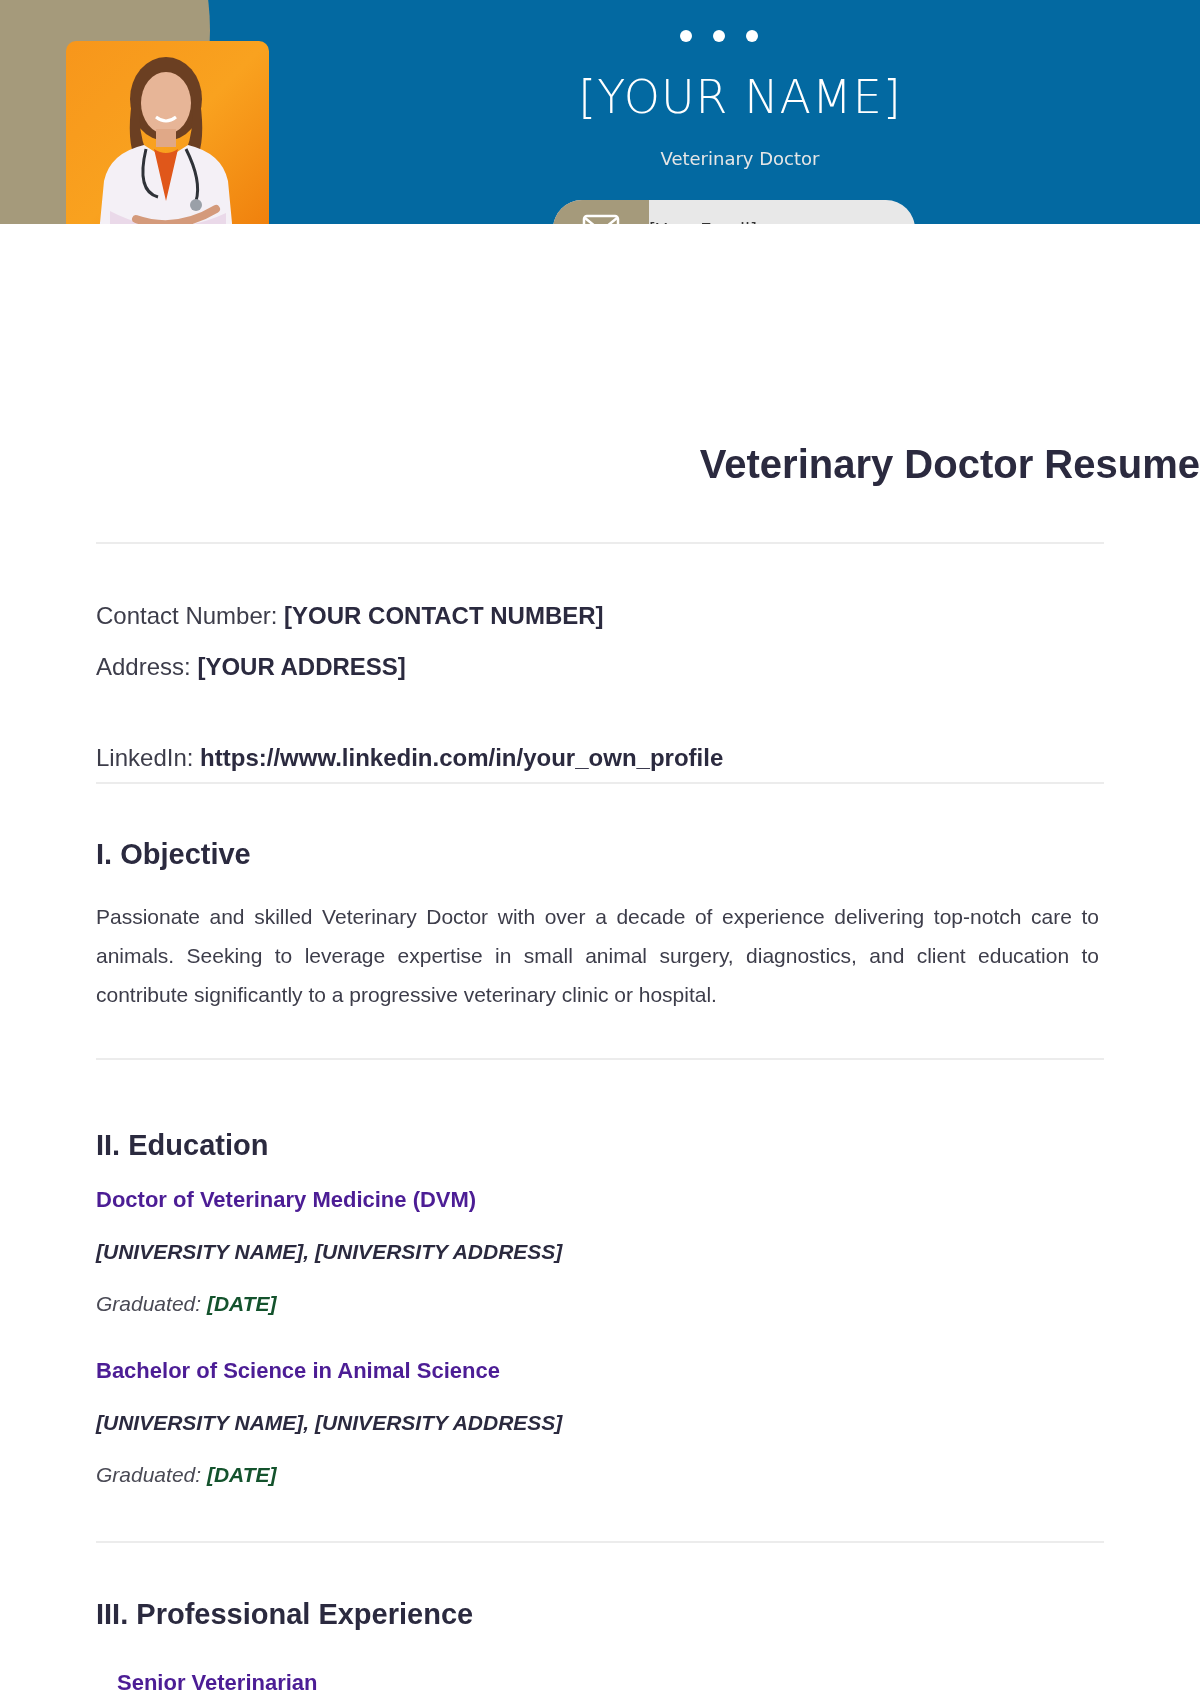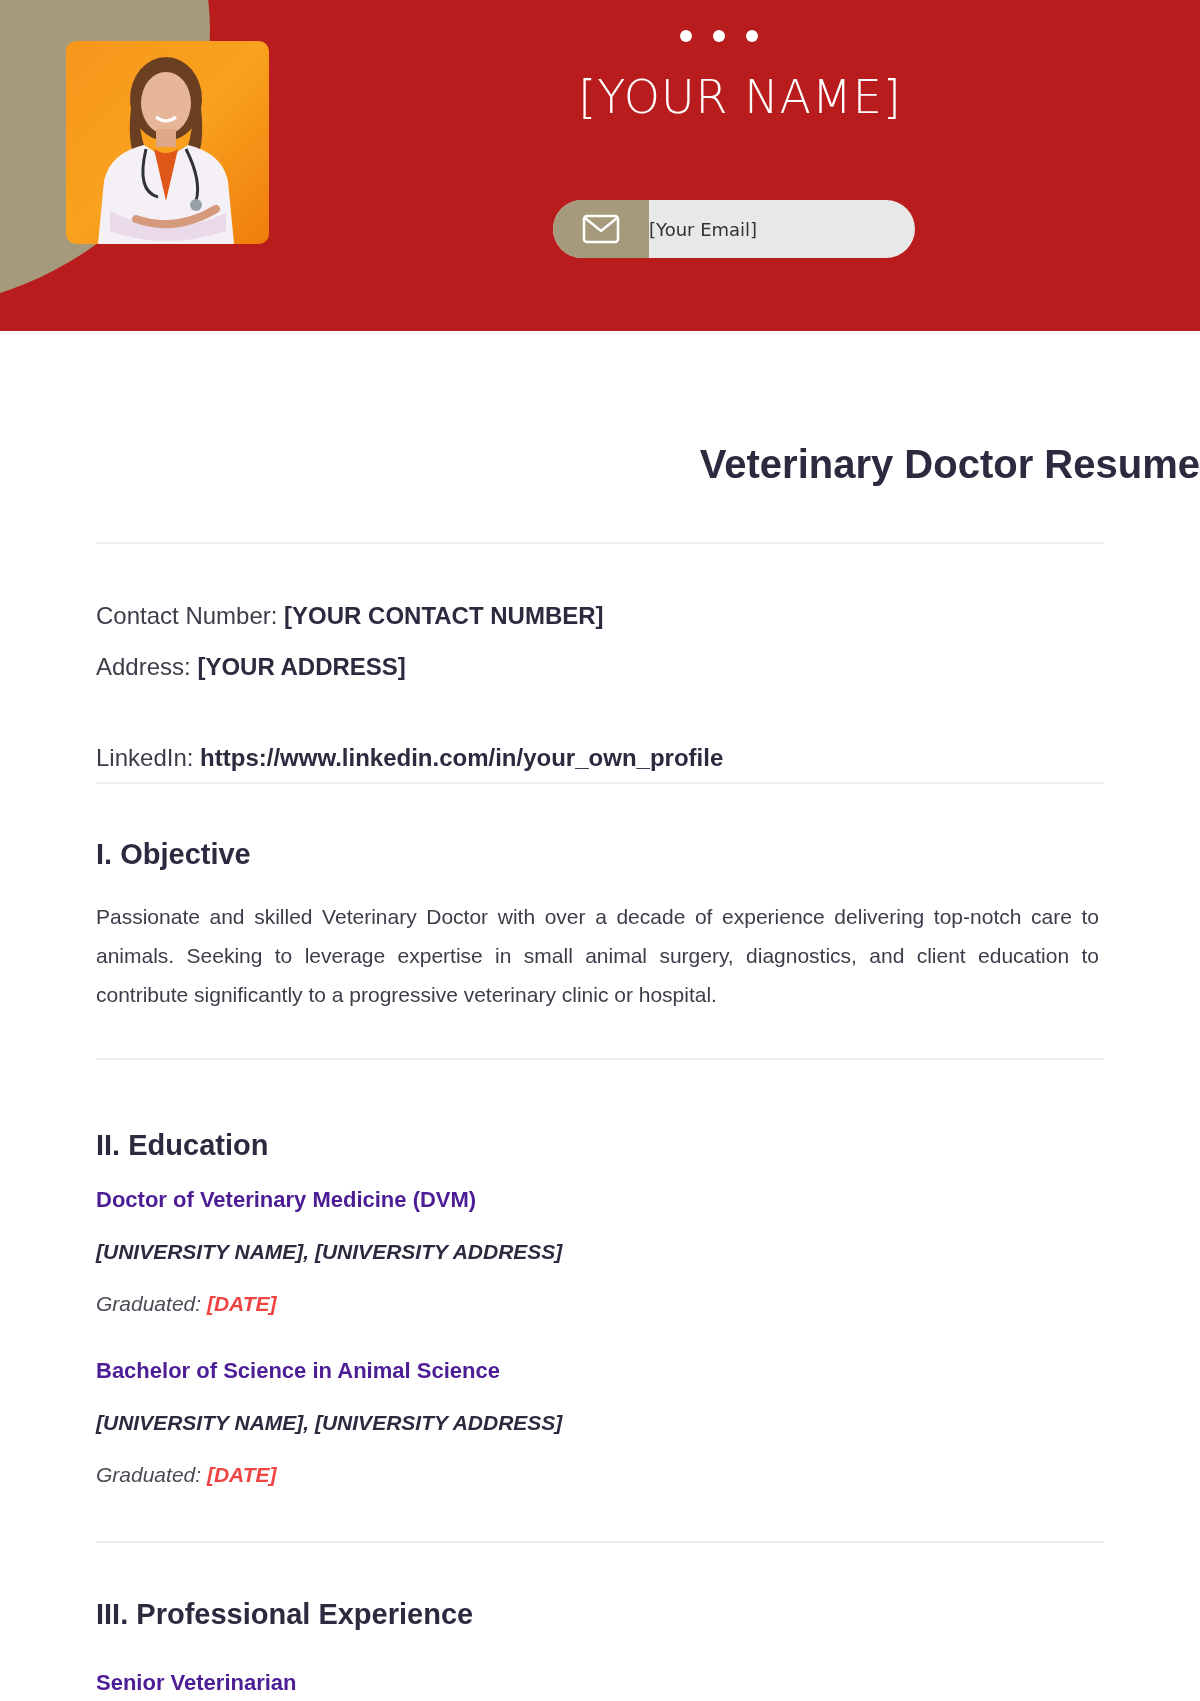--- a/index.html
+++ b/index.html
@@ -1,21 +1,21 @@
 <!DOCTYPE html>
 <html><head>
 <meta charset="utf-8">
 <style>
   * { box-sizing: border-box; margin: 0; padding: 0; }
   html, body { width: 1200px; height: 1701px; overflow: hidden; background: #ffffff; }
   body { font-family: "Liberation Sans", sans-serif; color: #2b2a3f; position: relative; }
 
   .header {
-    position: absolute; left: 0; top: 0; width: 1200px; height: 331px;
-    background: #b91c1c; overflow: hidden;
+    position: absolute; left: 0; top: 0; width: 1200px; height: 224px;
+    background: #0369a1; overflow: hidden;
   }
   .header-shape {
     position: absolute; left: -430px; top: -250px; width: 640px; height: 560px;
     background: #a59a7b; border-radius: 50%;
   }
   .photo {
     position: absolute; left: 66px; top: 41px; width: 203px; height: 203px;
     border-radius: 10px; overflow: hidden;
     background: linear-gradient(135deg, #f7961b 0%, #f9a21f 50%, #ef7d0b 100%);
   }
@@ -55,21 +55,21 @@
   .contact b { color: #2b2a3f; }
 
   .section-h { position: absolute; left: 96px; font-size: 29px; font-weight: 700; color: #2b2a3f; }
   .para {
     position: absolute; left: 96px; width: 1003px; top: 897px; font-size: 21px;
     line-height: 39px; color: #3d3d4a; text-align: justify;
   }
   .item-title { position: absolute; left: 96px; font-size: 22px; font-weight: 700; color: #4c1d95; }
   .item-sub { position: absolute; left: 96px; font-size: 21px; font-weight: 700; font-style: italic; color: #2b2a3f; }
   .item-date { position: absolute; left: 96px; font-size: 21px; font-style: italic; color: #4a4a55; }
-  .item-date b { color: #ef4444; }
+  .item-date b { color: #14532d; }
 </style>
 </head>
 <body>
 
 <div class="header">
   <div class="header-shape"></div>
   <div class="photo">
     <svg width="203" height="203" viewBox="0 0 203 203">
 
       <ellipse cx="100" cy="58" rx="36" ry="42" fill="#6b3f22"></ellipse>
@@ -94,20 +94,21 @@
     </svg>
   </div>
 
   <div class="dots">
     <div class="dot"></div>
     <div class="dot"></div>
     <div class="dot"></div>
   </div>
 
   <div class="name">[YOUR NAME]</div>
+  <div class="role">Veterinary Doctor</div>
 
   <div class="email-pill">
     <div class="email-icon-wrap">
       <svg width="40" height="32" viewBox="0 0 40 32">
         <rect x="3" y="3" width="34" height="26" rx="3" fill="none" stroke="#ffffff" stroke-width="2.5"></rect>
         <path d="M4 5 L20 18 L36 5" fill="none" stroke="#ffffff" stroke-width="2.5"></path>
       </svg>
     </div>
     <div class="email-text">[Your Email]</div>
   </div>
@@ -148,13 +149,13 @@
 <div class="item-title" style="top:1358px;">Bachelor of Science in Animal Science</div>
 <div class="item-sub" style="top:1411px;">[UNIVERSITY NAME], [UNIVERSITY ADDRESS]</div>
 <div class="item-date" style="top:1463px;">
   <span>Graduated:</span>
   <b>[DATE]</b>
 </div>
 
 <div class="rule" style="top:1541px;"></div>
 
 <div class="section-h" style="top:1598px;">III. Professional Experience</div>
-<div class="item-title" style="top:1670px;">Senior Veterinarian</div>
+<div class="item-title" style="top:1670px;margin-left:21px;">Senior Veterinarian</div>
 
 </body></html>

